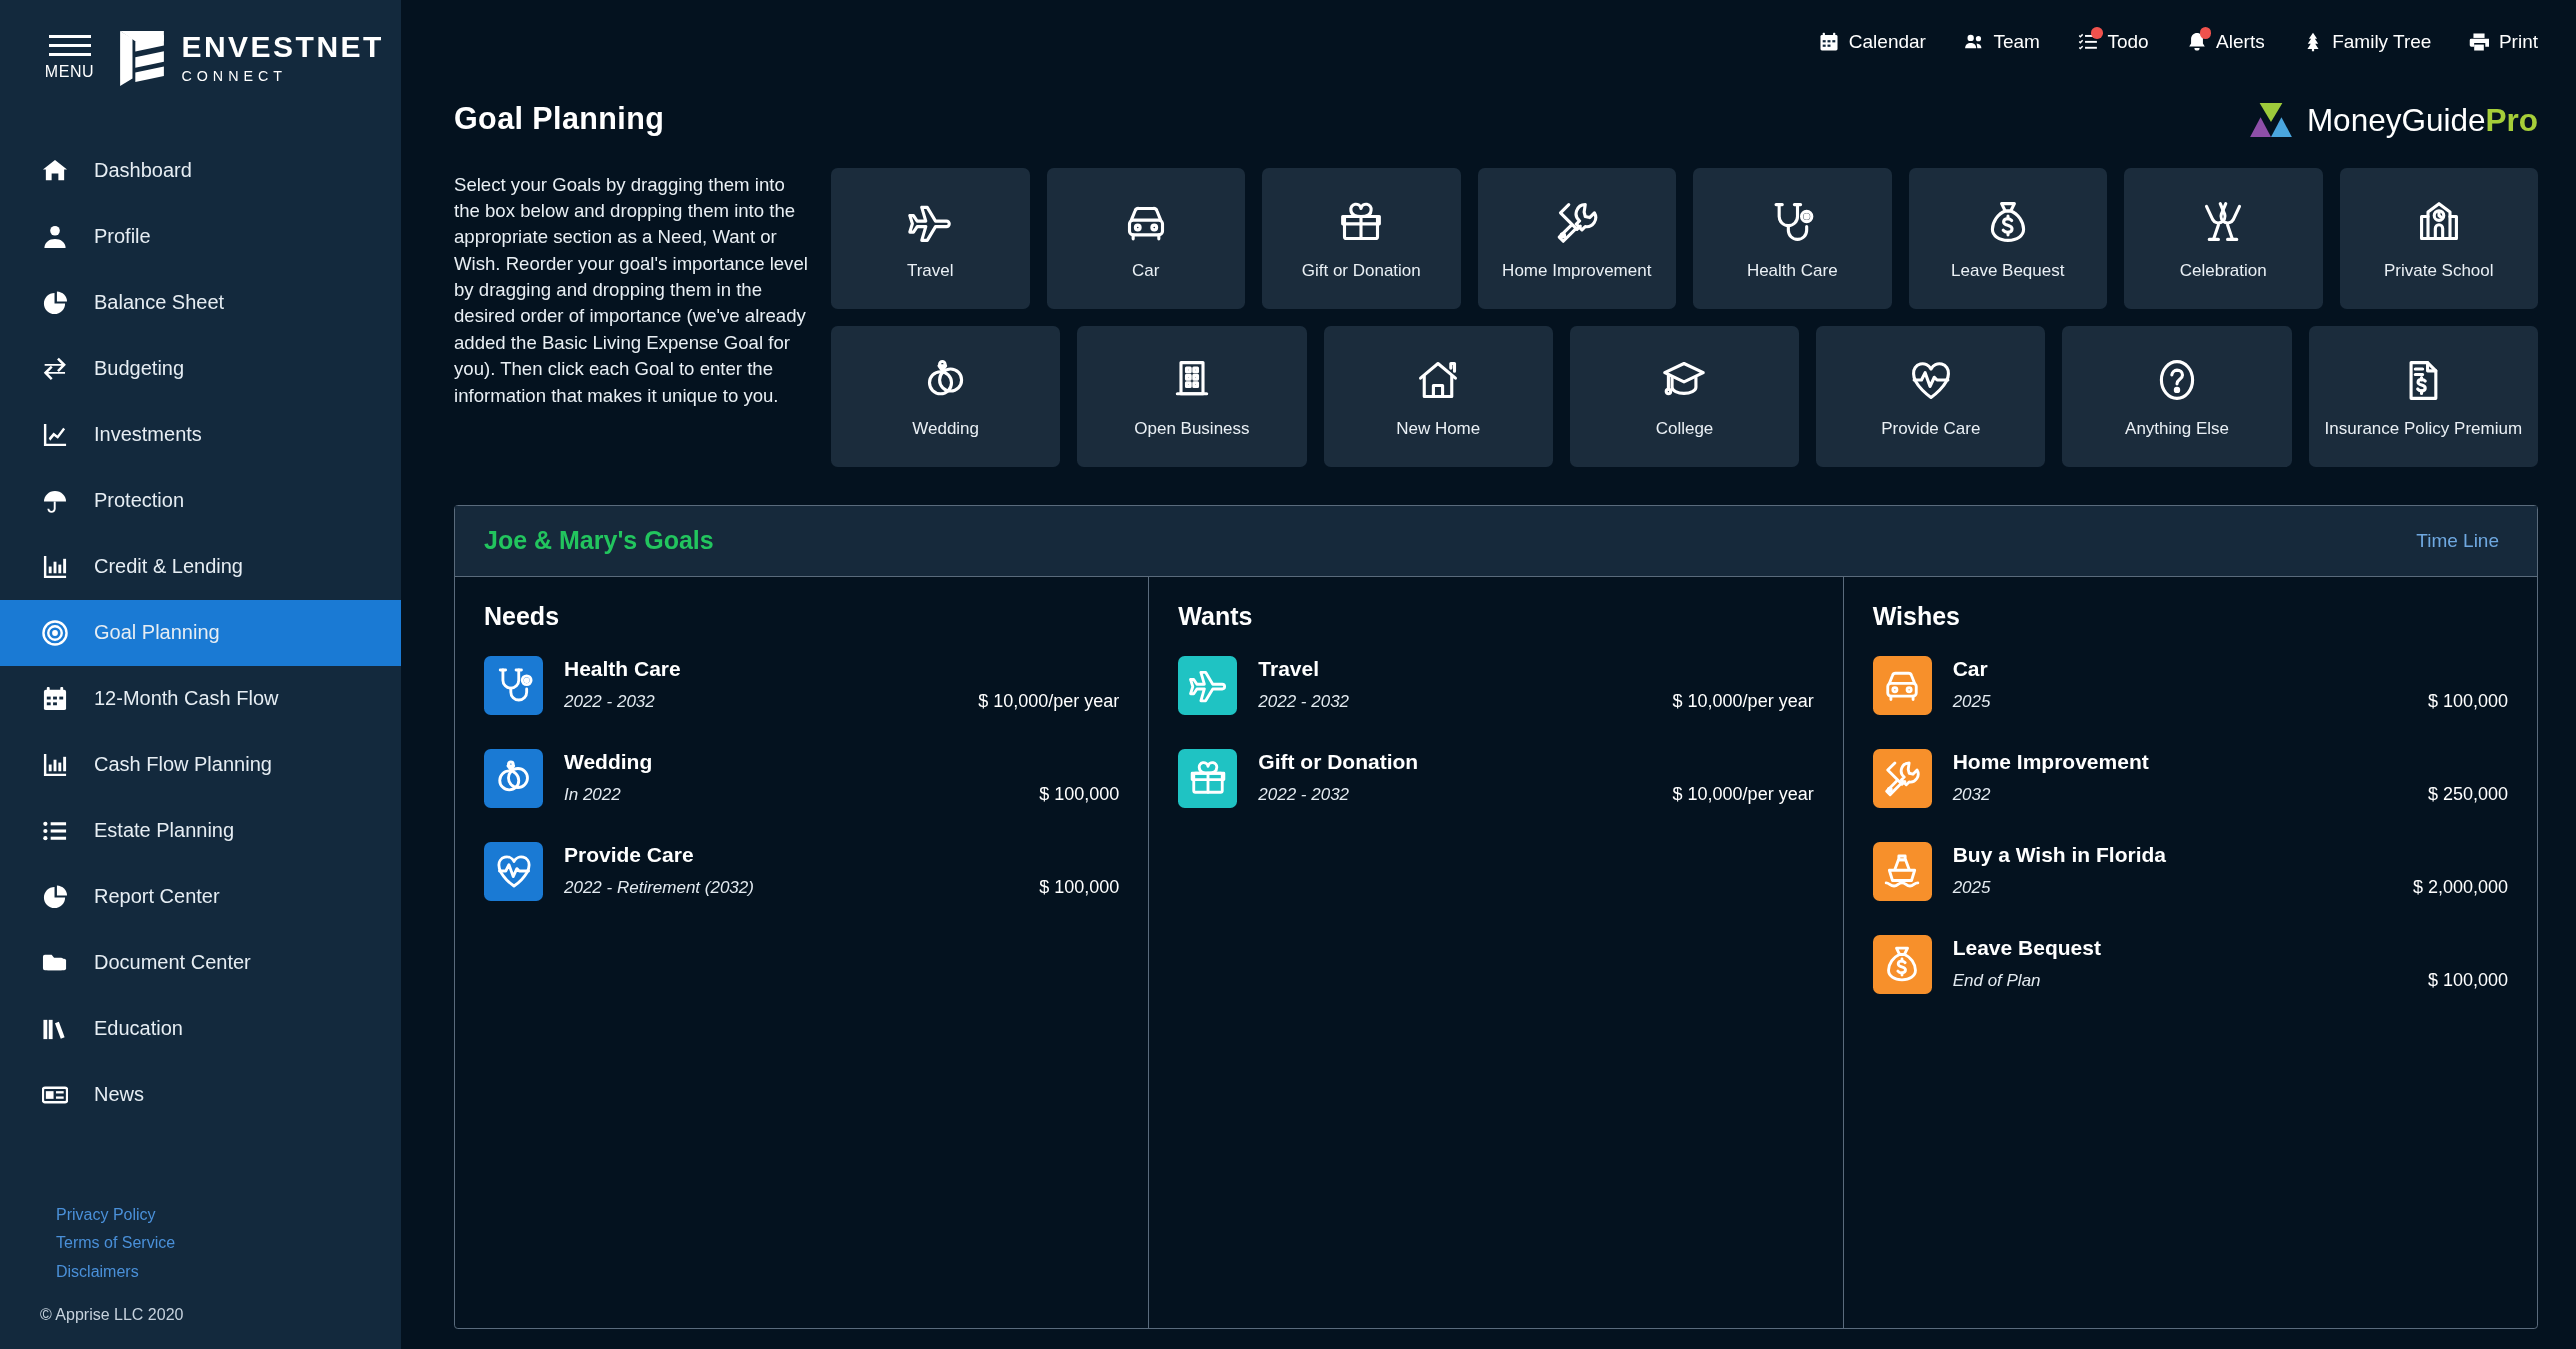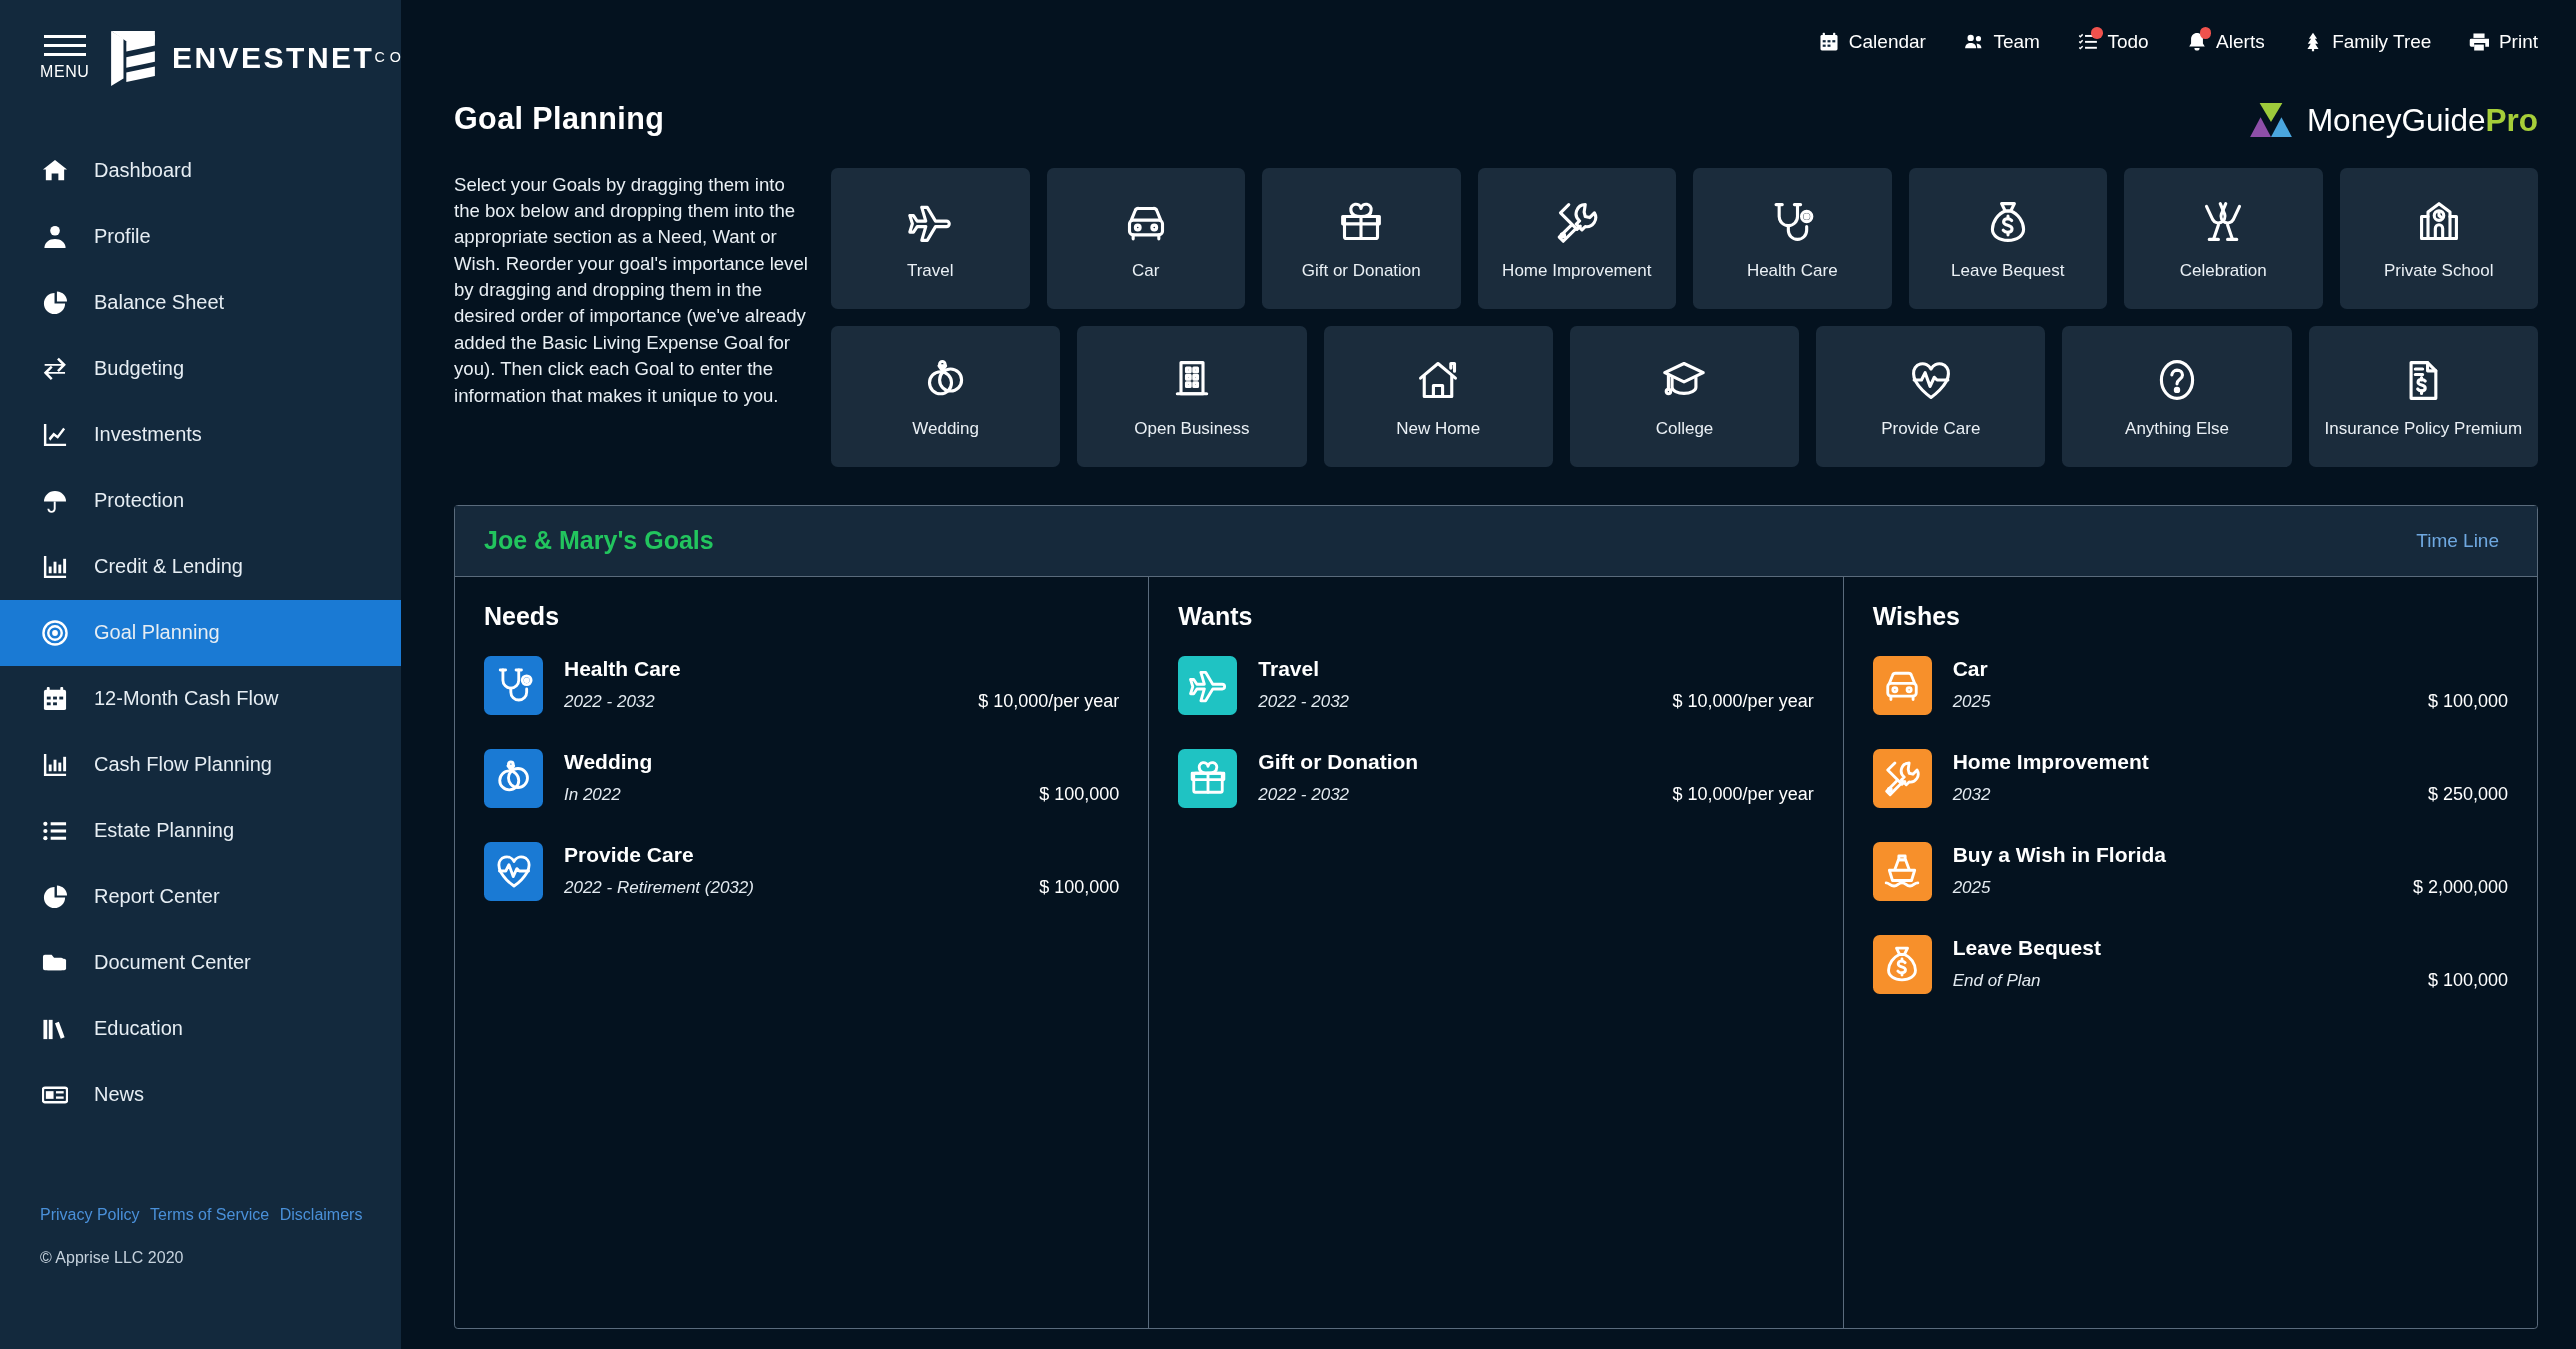--- a/index.html
+++ b/index.html
@@ -18,35 +18,35 @@
     display: flex; flex-direction: column;
     padding-top: 25px;
   }
   .brand-row { display: flex; align-items: center; padding: 3.8px 0 0 40px; gap: 17px; }
   .hamburger { display: flex; flex-direction: column; align-items: center; width: 59px; cursor: pointer; }
   .hamburger .bars { width: 42px; }
   .hamburger .bars i { display: block; height: 2.9px; background: #fff; margin-bottom: 5.7px; }
   .hamburger .mlabel { font-size: 16px; color: #fff; letter-spacing: 0.6px; margin-top: 1.9px; font-weight: 500; }
   .logo-wrap { display: flex; align-items: center; gap: 13.4px; }
   .logo-mark { width: 52px; height: 59px; }
-  .logo-text { display: flex; flex-direction: row; }
+  .logo-text { display: flex; flex-direction: column; }
   .logo-text .t1 { font-size: 30px; font-weight: 700; color: #fff; letter-spacing: 2.5px; line-height: 1; }
   .logo-text .t2 { font-size: 14.3px; font-weight: 500; color: #fff; letter-spacing: 5px; margin-top: 5.7px; }
 
   .nav { margin-top: 50px; display: flex; flex-direction: column; }
   .nav-item {
     display: flex; align-items: center; gap: 25px;
     height: 66px; padding-left: 40px; cursor: pointer;
     color: #e6edf3; font-size: 20px;
   }
   .nav-item.active { background: #1a7ad4; }
   .nav-item .ico { width: 29px; height: 29px; display: flex; align-items: center; justify-content: center; flex: 0 0 29px; }
   .nav-item .ico svg { width: 26px; height: 26px; fill: #fff; }
 
-  .side-links { margin-top: 78px; padding-left: 40px; display: flex; flex-direction: row; gap: 10.5px; }
+  .side-links { margin-top: 78px; padding-left: 56px; display: flex; flex-direction: column; gap: 10.5px; }
   .side-links a { color: #4a90d9; font-size: 16px; text-decoration: none; cursor: pointer; }
   .copyright { padding-left: 40px; margin-top: 25px; color: #c6d2dd; font-size: 16px; }
 
   
   .main { flex: 1; display: flex; flex-direction: column; background: #04121f; min-width: 0; }
 
   .topbar { height: 84px; display: flex; align-items: center; justify-content: flex-end; padding-right: 38px; gap: 38px; }
   .topnav-item { display: flex; align-items: center; gap: 9.5px; color: #fff; font-size: 19px; cursor: pointer; position: relative; }
   .topnav-item svg { width: 20px; height: 20px; fill: #fff; }
   .tn-ico { position: relative; display: inline-flex; }

